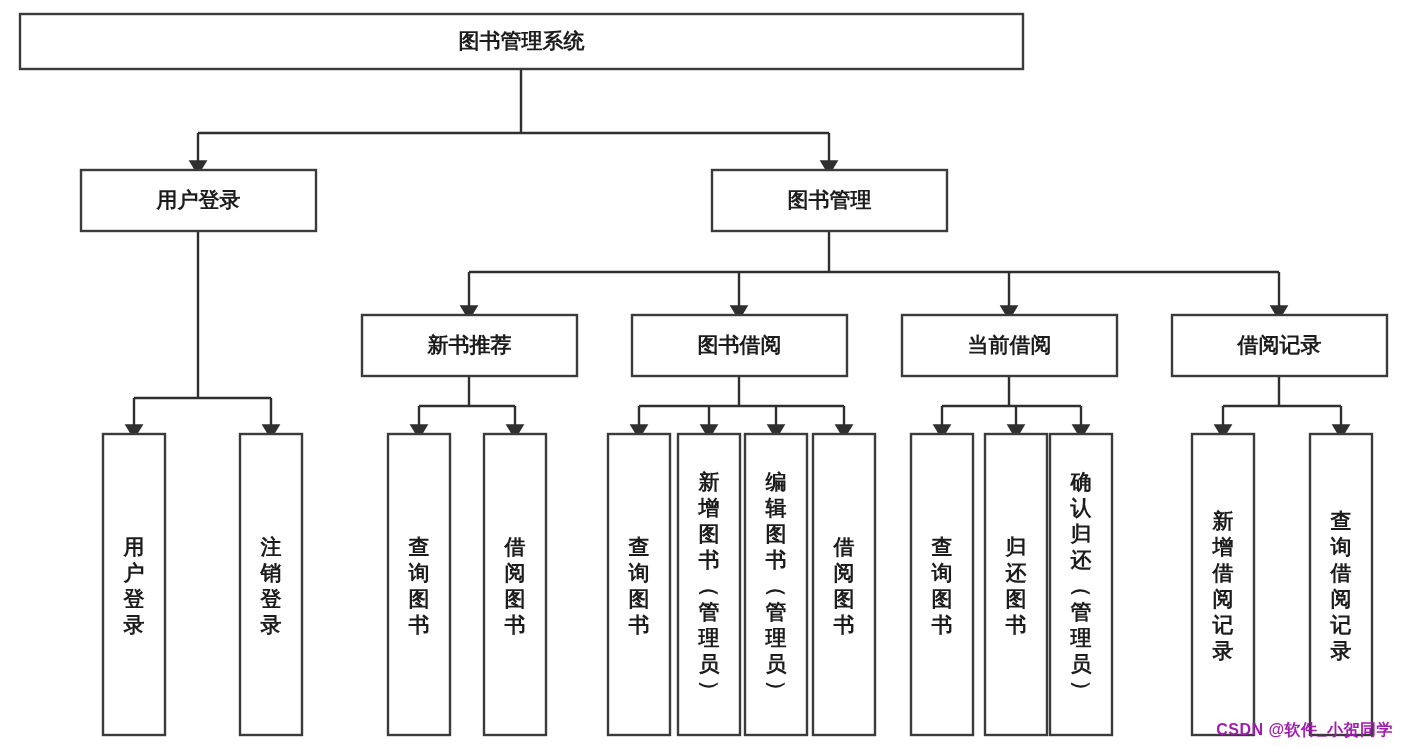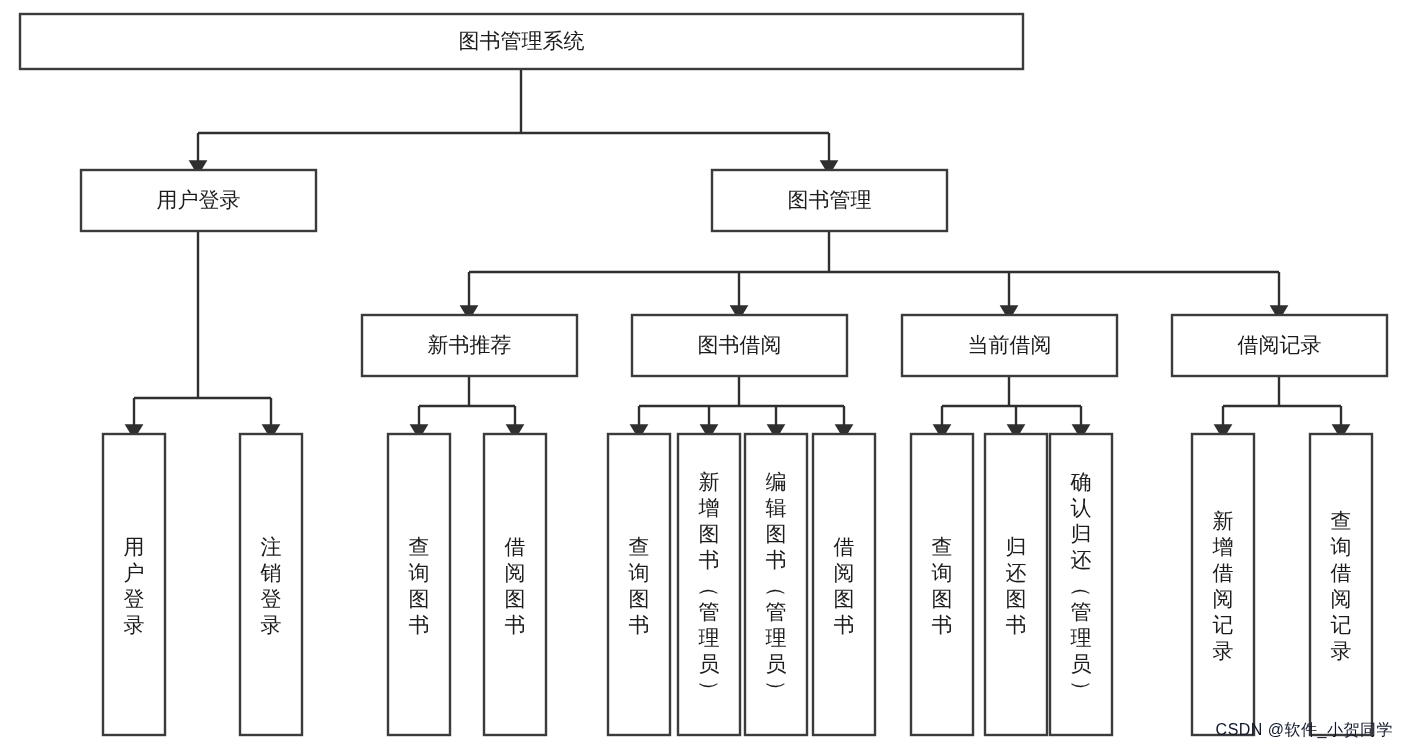--- a/index.html
+++ b/index.html
@@ -11,20 +11,21 @@
     width: 1405px;
     height: 747px;
     font-family: "Liberation Sans", "DejaVu Sans", sans-serif;
     overflow: hidden;
     position: relative;
   }
   #diagram-root {
     position: relative;
     width: 1405px;
     height: 747px;
+    font-weight: bold;
   }
   svg.diagram {
     position: absolute;
     top: 0;
     left: 0;
     width: 1405px;
     height: 747px;
   }
   .node-rect {
     fill: #ffffff;
@@ -48,21 +49,21 @@
     stroke: #2f2f2f;
     stroke-width: 2.4;
     fill: none;
   }
   .watermark {
     position: absolute;
     right: 12px;
     bottom: 6px;
     font-family: "Liberation Sans", "DejaVu Sans", sans-serif;
     font-size: 16px;
-    color: #0f172a;
+    color: #a21caf;
     letter-spacing: 0.5px;
     white-space: nowrap;
     user-select: none;
   }
 </style>
 </head>
 <body>
 
 <div id="diagram-root">
   <svg class="diagram" viewBox="0 0 1405 747">

